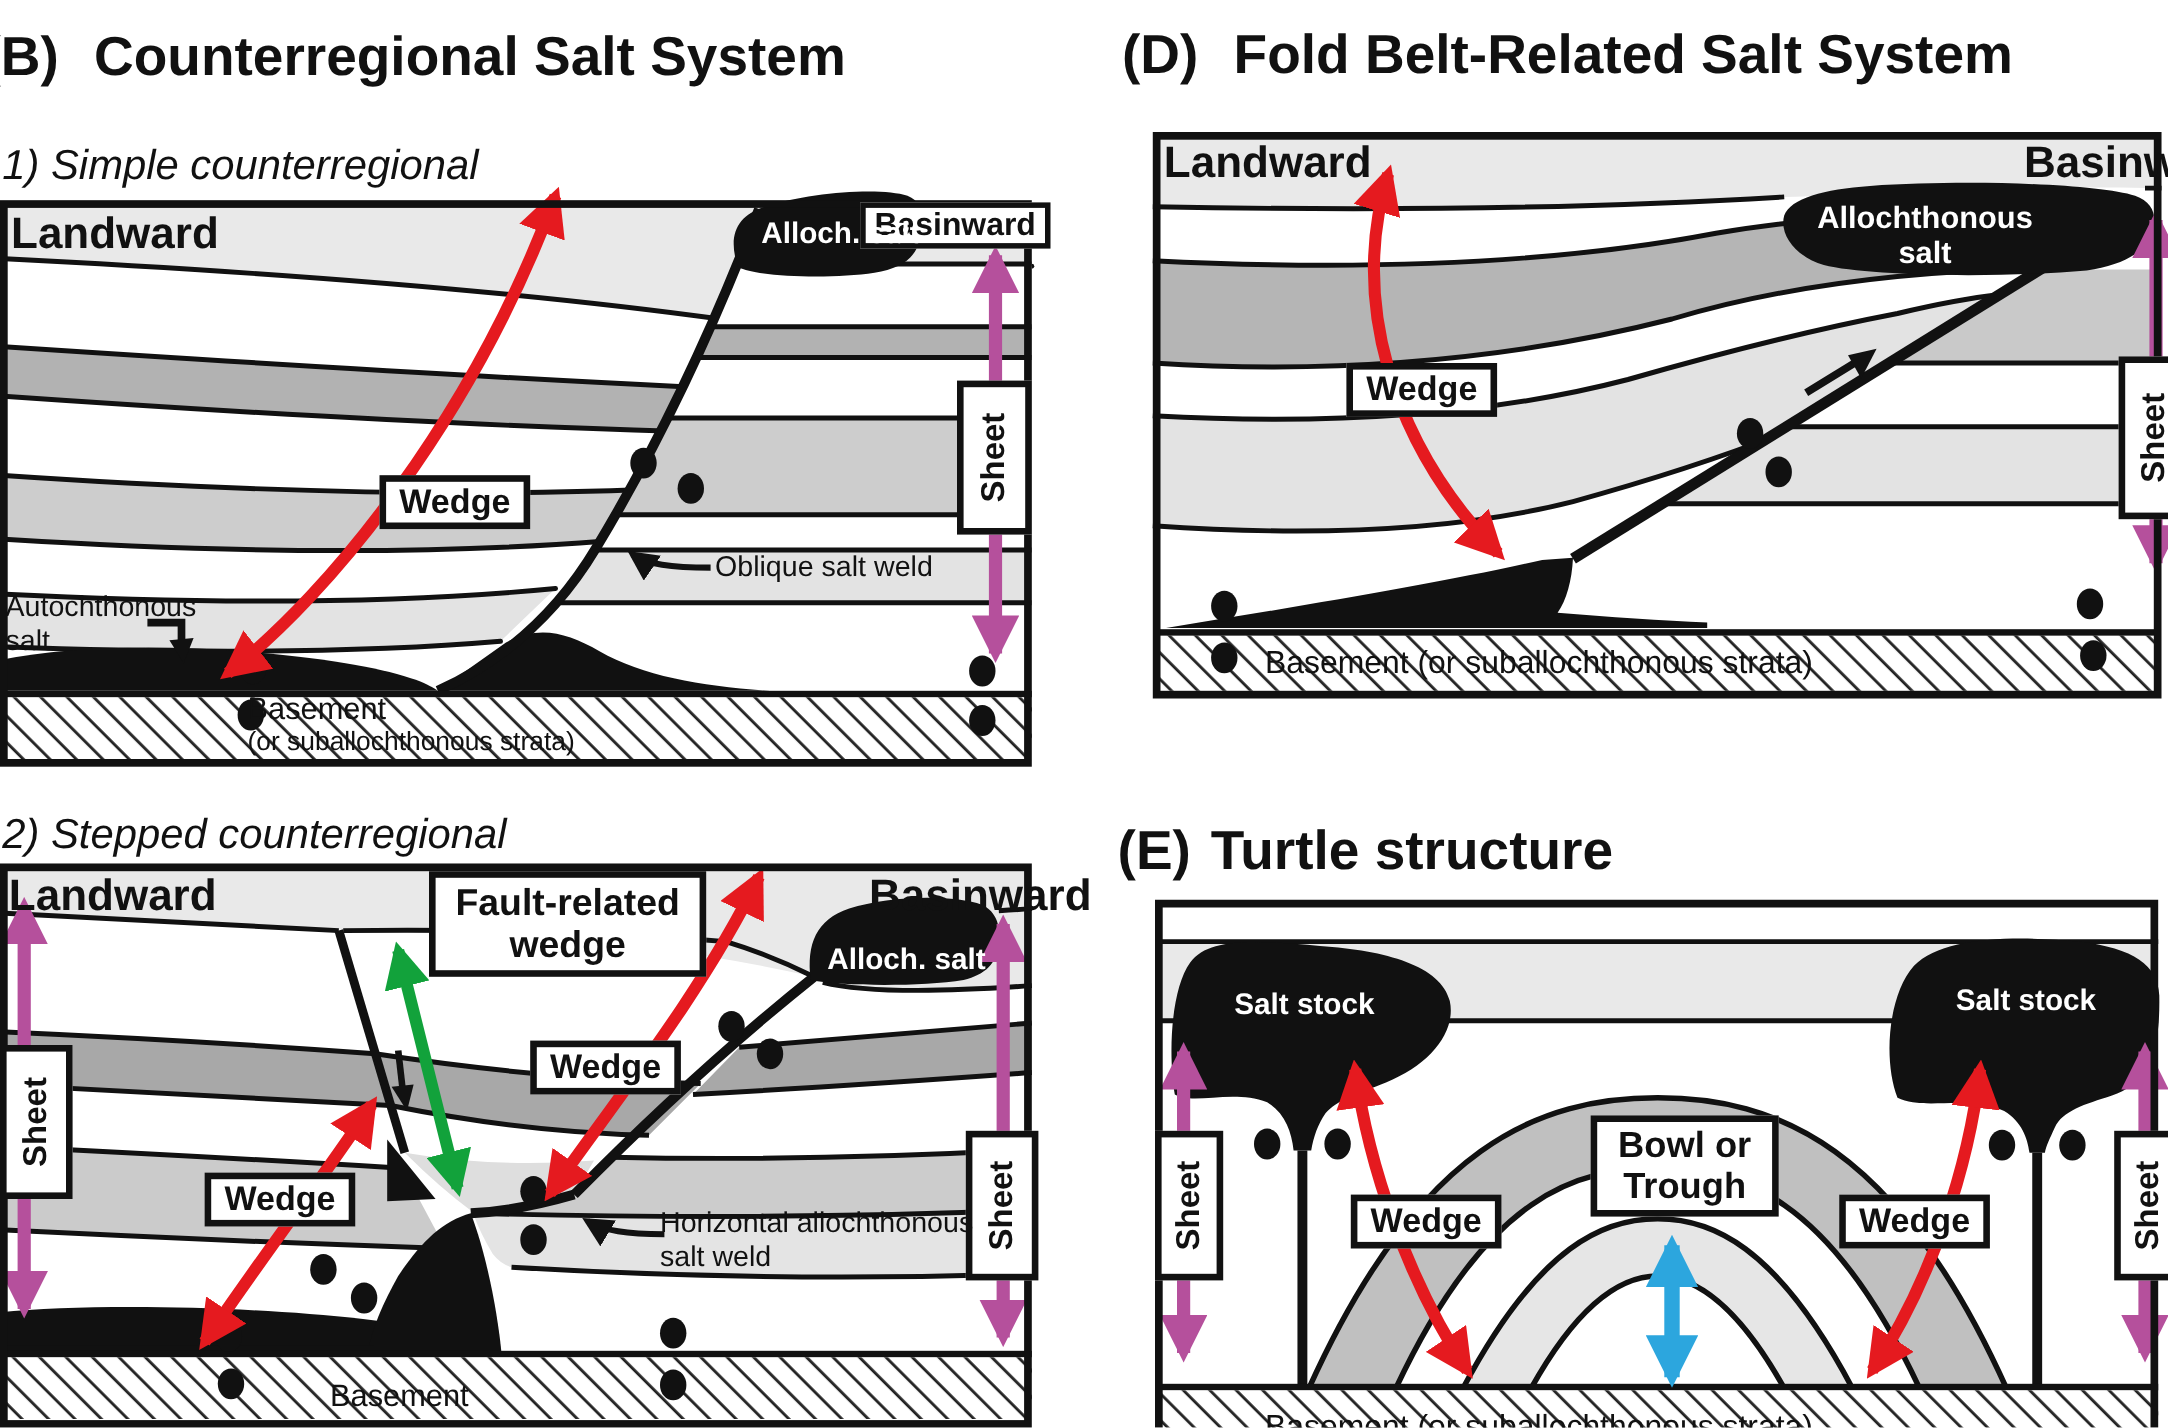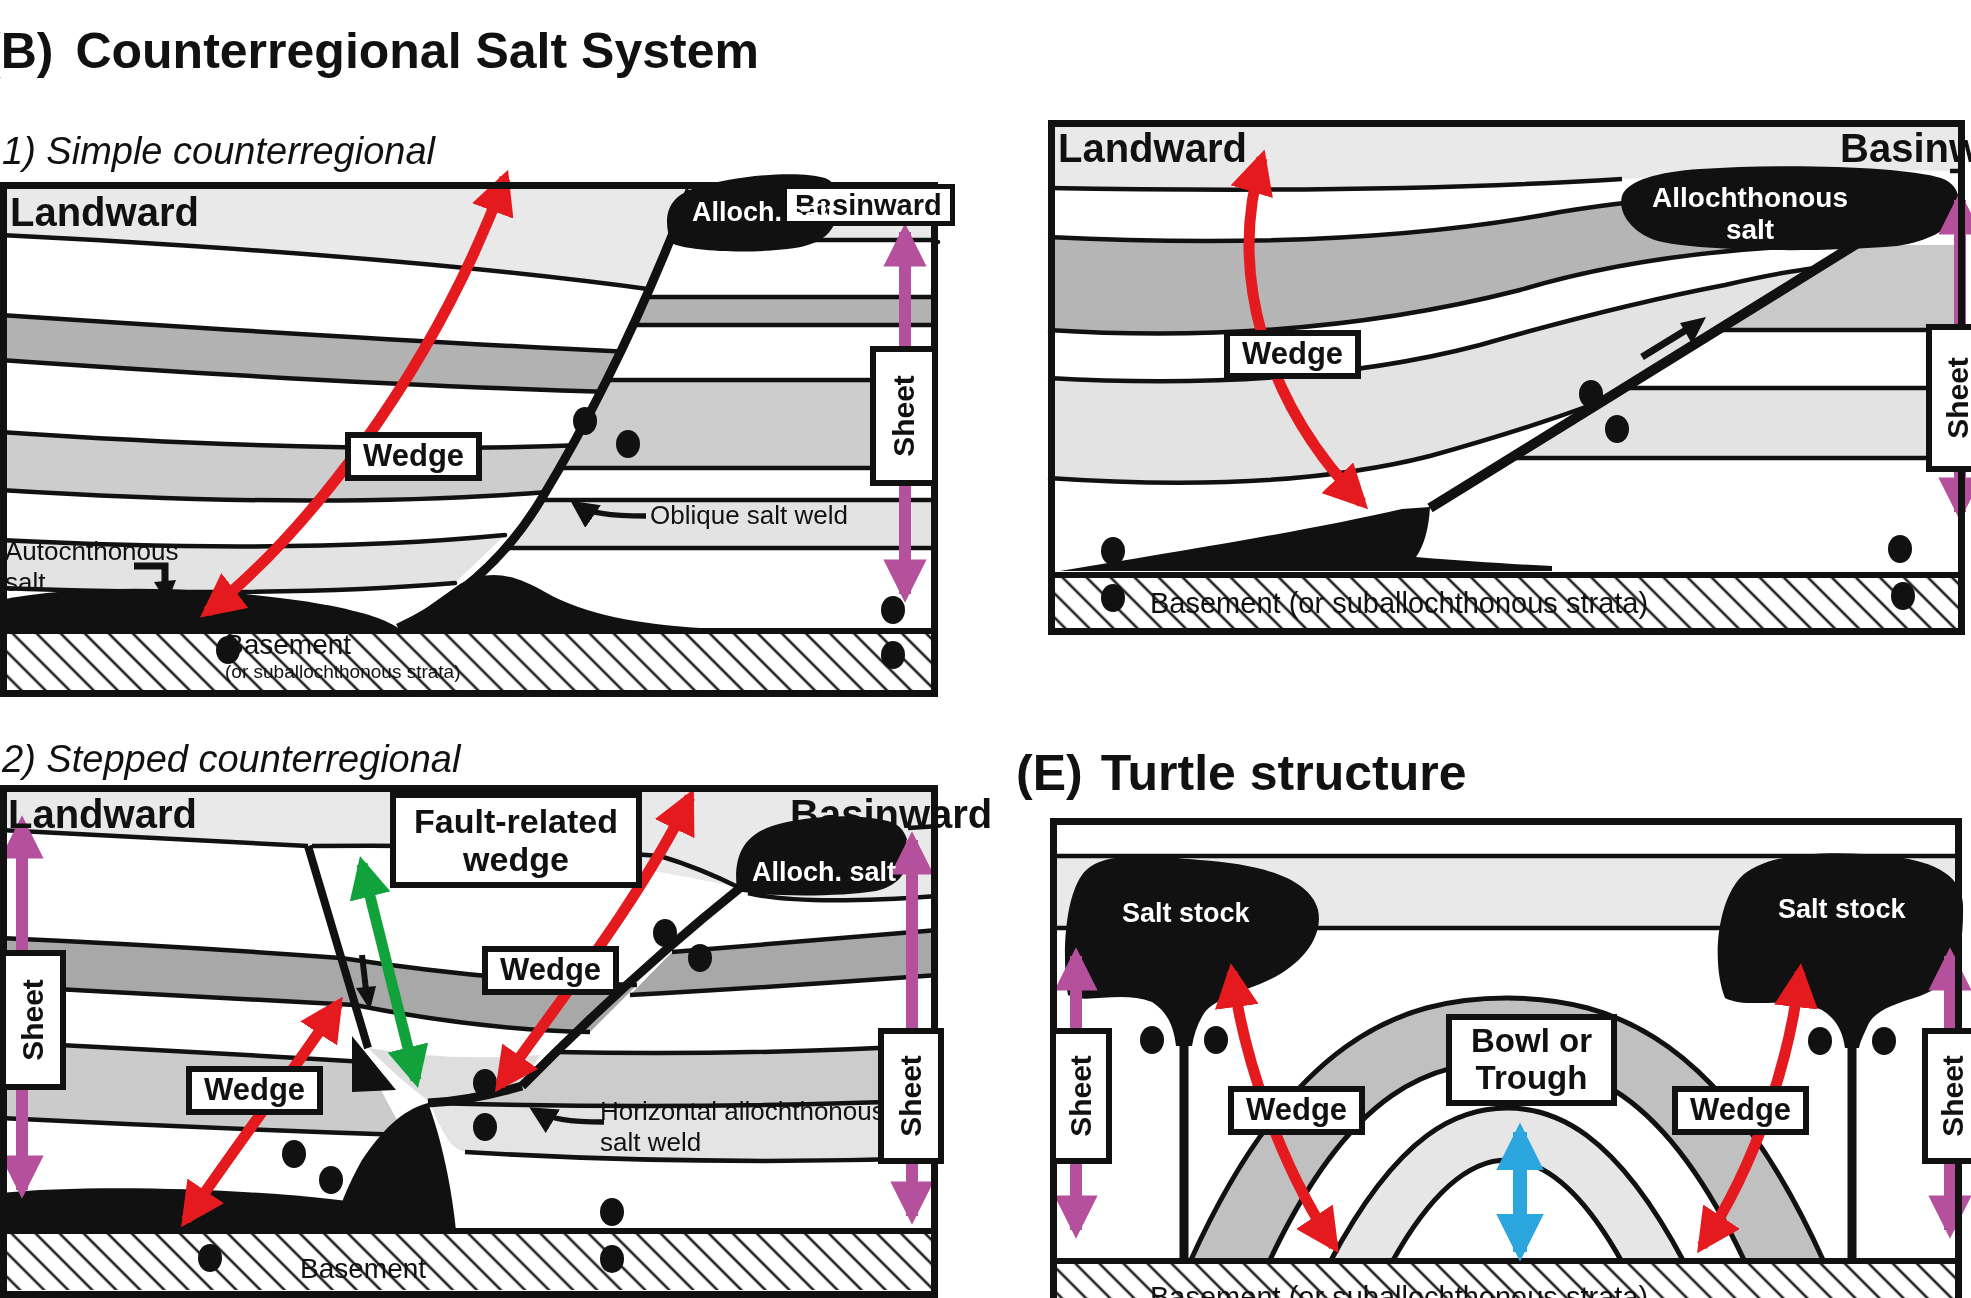--- a/index.html
+++ b/index.html
@@ -1,21 +1,21 @@
 <!DOCTYPE html>
 <html><head>
 <meta charset="utf-8">
 <style>
   html,body{margin:0;padding:0;background:#fff;}
   .stage{position:relative;width:1971px;height:1298px;overflow:hidden;background:#fff;
          font-family:"Liberation Sans", sans-serif;color:#111;}
   .abs{position:absolute;}
   svg{position:absolute;overflow:visible;}
   .title{font-size:50px;font-weight:bold;white-space:nowrap;letter-spacing:0px;}
-  .title .main{margin-left:22px;}
+  .title .main{margin-left:32px;}
   .subtitle{font-size:38px;font-weight:normal;font-style:italic;white-space:nowrap;}
   .lbl{font-size:40px;font-weight:bold;white-space:nowrap;}
   .lbl-box{background:#fff;border:6px solid #111;font-size:31px;font-weight:bold;
            padding:1px 12px;white-space:nowrap;text-align:center;line-height:1.12;}
   .sheet-box{background:#fff;border:6px solid #111;display:flex;align-items:center;justify-content:center;}
   .sheet-box span{transform:rotate(-90deg);font-size:30px;font-weight:bold;white-space:nowrap;}
   .wtxt{color:#fff;font-size:28px;font-weight:bold;white-space:nowrap;text-align:center;line-height:1.15;}
   .note{font-size:26px;font-weight:normal;white-space:nowrap;text-align:left;line-height:1.18;}
   .bsm{font-weight:normal;text-align:left;line-height:1.18;}
 </style>
@@ -276,38 +276,39 @@
 <div class="abs lbl-box" style="left:782px;top:184px;border-width:5px;padding:0 8px;font-size:29px">Basinward</div>
 <div class="abs wtxt" style="left:692px;top:197px;font-size:27px">Alloch. salt</div>
 <div class="abs lbl-box" style="left:345px;top:432px">Wedge</div>
 <div class="abs sheet-box" style="left:870px;top:346px;width:56px;height:128px">
       <span>Sheet</span>
     </div>
 <div class="abs note" style="left:650px;top:500px">Oblique salt weld</div>
 <div class="abs note" style="left:5px;top:536px;width:178px"><span>Autochthonous</span><br><span>salt</span></div>
 <div class="abs bsm" style="left:225px;top:628px;width:340px">
       <div style="font-size:28px">Basement</div>
-      <div style="font-size:19px">(or suballochthonous strata)</div>
+      <div style="font-size:24px">(or suballochthonous strata)</div>
     </div>
 
 <div class="abs lbl" style="left:8px;top:792px">Landward</div>
 <div class="abs lbl" style="left:790px;top:792px">Basinward</div>
 <div class="abs lbl-box" style="left:390px;top:792px;font-size:34px;padding:4px 18px"><span>Fault-related</span><br><span>wedge</span></div>
 <div class="abs wtxt" style="left:752px;top:857px;font-size:27px">Alloch. salt</div>
 <div class="abs lbl-box" style="left:482px;top:946px">Wedge</div>
 <div class="abs lbl-box" style="left:186px;top:1066px">Wedge</div>
 <div class="abs sheet-box" style="left:0px;top:950px;width:54px;height:128px">
       <span>Sheet</span>
     </div>
 <div class="abs sheet-box" style="left:878px;top:1028px;width:54px;height:124px">
       <span>Sheet</span>
     </div>
 <div class="abs note" style="left:600px;top:1096px;width:330px"><span>Horizontal allochthonous</span><br><span>salt weld</span></div>
 <div class="abs bsm" style="left:300px;top:1252px;width:280px;font-size:28px">Basement</div>
 
+<div class="abs title" style="left:1020px;top:20px"><span>(D)</span><span class="main">Fold Belt-Related Salt System</span></div>
 <div class="abs lbl" style="left:1058px;top:126px">Landward</div>
 <div class="abs lbl" style="left:1840px;top:126px">Basinward</div>
 <div class="abs wtxt" style="left:1640px;top:182px;width:220px"><span>Allochthonous</span><br><span>salt</span></div>
 <div class="abs lbl-box" style="left:1224px;top:330px">Wedge</div>
 <div class="abs sheet-box" style="left:1926px;top:324px;width:52px;height:136px">
       <span>Sheet</span>
     </div>
 <div class="abs bsm" style="left:1150px;top:586px;width:700px;font-size:29px">Basement (or suballochthonous strata)</div>
 
 <div class="abs title" style="left:1016px;top:744px"><span>(E)</span><span class="main" style="margin-left:18px">Turtle structure</span></div>

